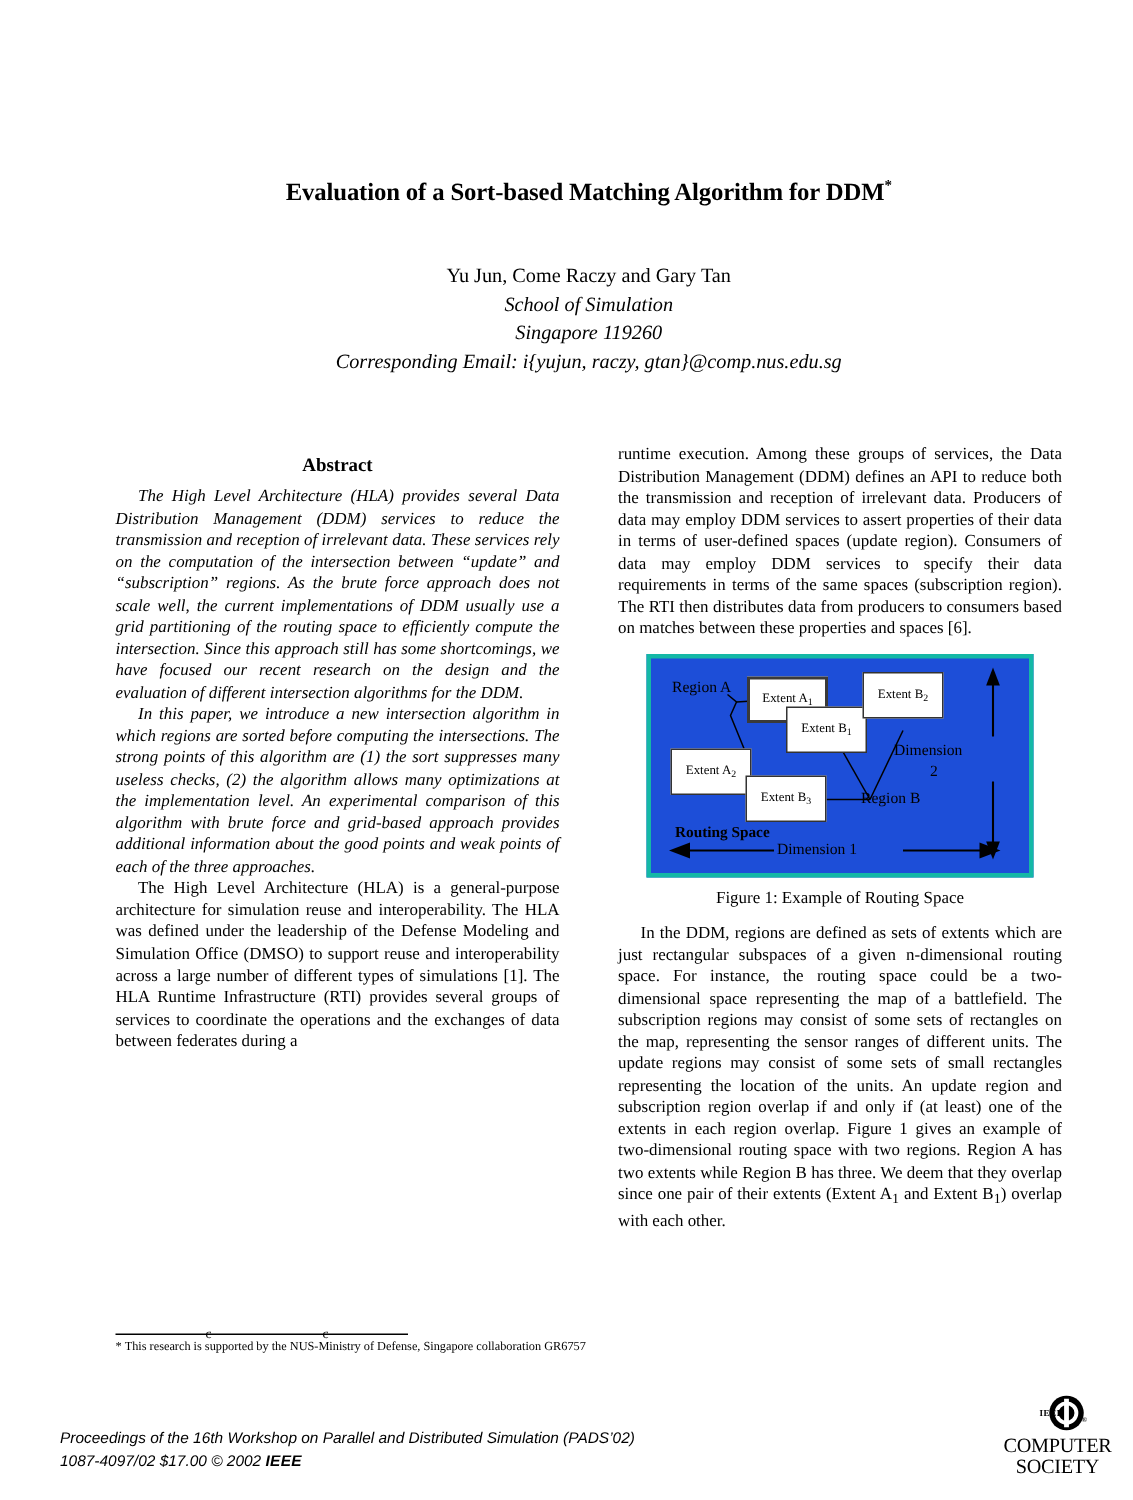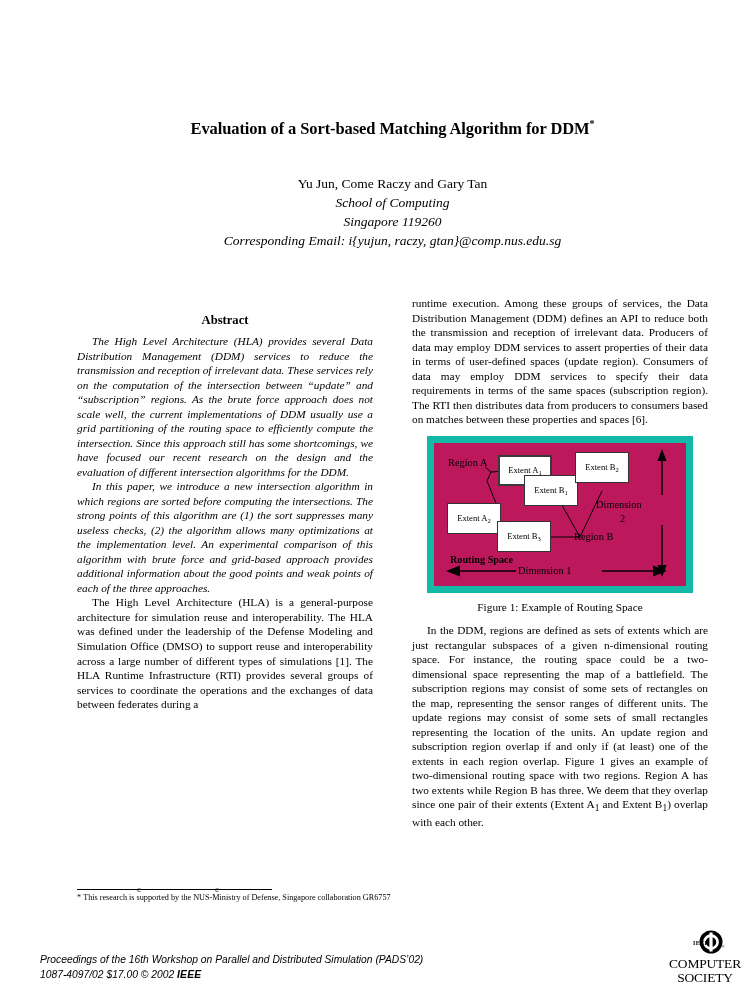--- a/index.html
+++ b/index.html
@@ -71,21 +71,21 @@
     font-size: 11.3px;
     line-height: 1.285;
   }
   .col-left { left: 62px; }
   .col-right { left: 397px; }
 
   .sec-heading-center {
     text-align: center;
     font-weight: bold;
     font-size: 12.6px;
-    margin: 16px 0 6px 0;
+    margin: 6px 0 6px 0;
   }
   .sec-heading {
     font-weight: bold;
     font-size: 12.6px;
     margin: 16px 0 9px 0;
   }
   p {
     margin: 0;
     text-align: justify;
     text-indent: 15px;
@@ -104,22 +104,22 @@
 
   
   .figure-wrap {
     margin: 9px 0 0 0;
   }
   .figure-box {
     position: relative;
     width: 252px;
     height: 143px;
     margin: 6px auto;
-    border: 7px solid #14b8a6;
-    background: #be185d;
+    border: 3px solid #14b8a6;
+    background: #1d4ed8;
   }
   .fig-caption {
     text-align: center;
     font-weight: normal;
     font-size: 11.3px;
     margin-top: 7px;
     margin-bottom: 9px;
   }
 
   .ext-box {
@@ -234,21 +234,21 @@
 <body>
 
 <div class="page">
 
   <div class="title-block">
     <div class="paper-title"><span>Evaluation of a Sort-based Matching Algorithm for DDM</span><span class="star">*</span></div>
   </div>
 
   <div class="authors-block">
     <div class="author-names">Yu Jun, Come Raczy and Gary Tan</div>
-    <div class="affil">School of Computing</div>
+    <div class="affil">School of Simulation</div>
     <div class="affil">Singapore 119260</div>
     <div class="email-line">Corresponding Email: i{yujun, raczy, gtan}@comp.nus.edu.sg</div>
   </div>
 
   <div class="col col-left">
     <div class="sec-heading-center">Abstract</div>
     <p class="abs">The High Level Architecture (HLA) provides several Data Distribution Management (DDM) services to reduce the transmission and reception of irrelevant data. These services rely on the computation of the intersection between “update” and “subscription” regions. As the brute force approach does not scale well, the current implementations of DDM usually use a grid partitioning of the routing space to efficiently compute the intersection. Since this approach still has some shortcomings, we have focused our recent research on the design and the evaluation of different intersection algorithms for the DDM.</p>
     <p class="abs">In this paper, we introduce a new intersection algorithm in which regions are sorted before computing the intersections. The strong points of this algorithm are (1) the sort suppresses many useless checks, (2) the algorithm allows many optimizations at the implementation level. An experimental comparison of this algorithm with brute force and grid-based approach provides additional information about the good points and weak points of each of the three approaches.</p>
     <p>The High Level Architecture (HLA) is a general-purpose architecture for simulation reuse and interoperability. The HLA was defined under the leadership of the Defense Modeling and Simulation Office (DMSO) to support reuse and interoperability across a large number of different types of simulations [1]. The HLA Runtime Infrastructure (RTI) provides several groups of services to coordinate the operations and the exchanges of data between federates during a</p>
   </div>

